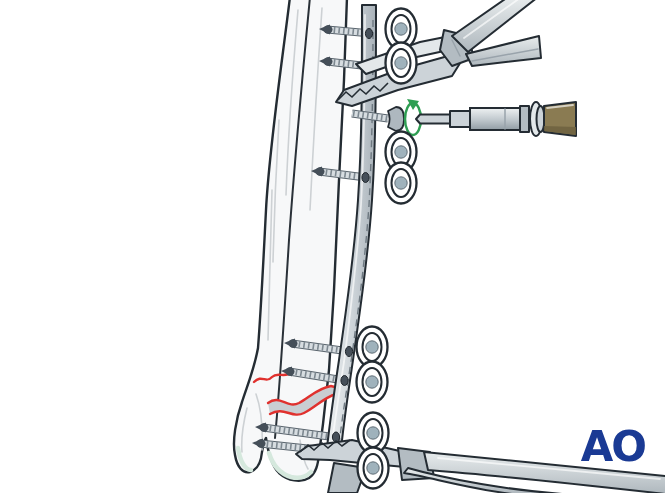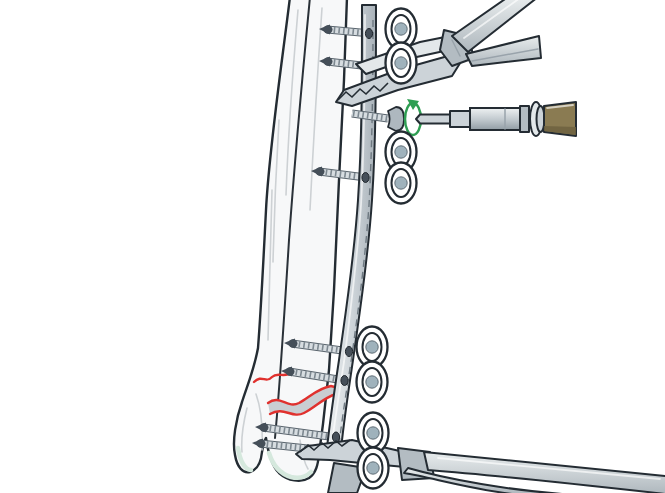--- a/index.html
+++ b/index.html
@@ -248,13 +248,16 @@
           <circle class="eyelet-c" cx="373" cy="433" r="6.2"></circle>
         </g>
       <g>
           <ellipse class="eyelet-o" cx="373" cy="468" rx="15.5" ry="20.5"></ellipse>
           <ellipse class="eyelet-m" cx="373" cy="468" rx="9.5" ry="14"></ellipse>
           <circle class="eyelet-c" cx="373" cy="468" r="6.2"></circle>
         </g>
     </g>
   </svg>
 
+  <div class="ao-logo">
+    <span>AO</span>
+  </div>
 </div>
 
 </body></html>

